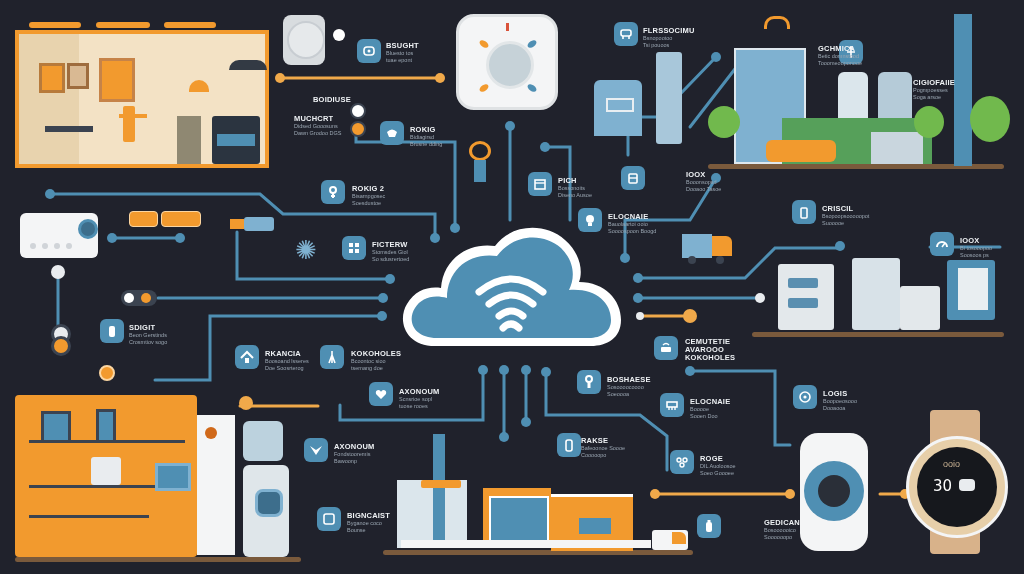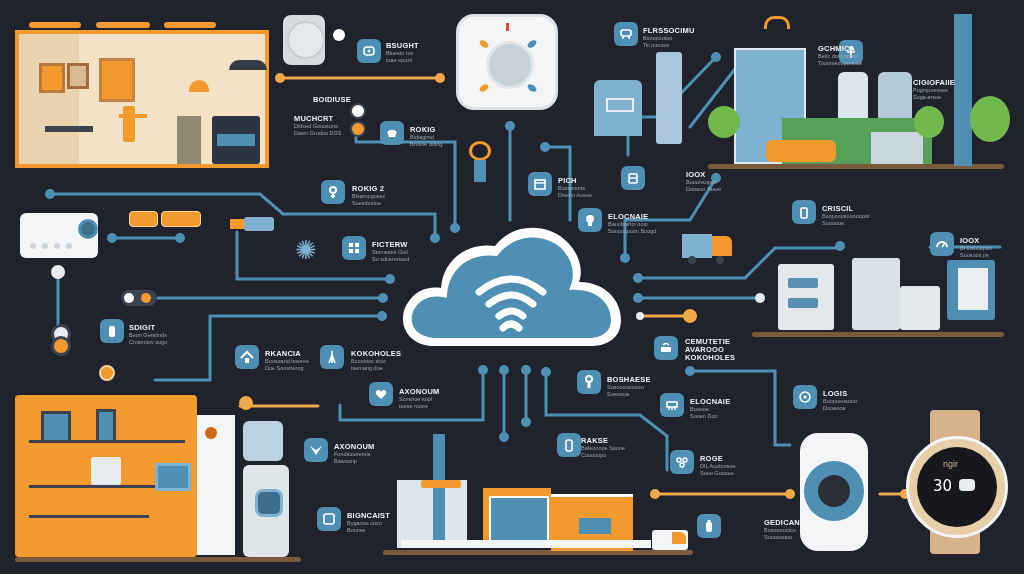--- a/index.html
+++ b/index.html
@@ -240,21 +240,21 @@
 <div class="abs" style="left:800px;top:433px;width:68px;height:118px;background:#f4f5f6;border-radius:18px">
   <div class="abs" style="left:4px;top:28px;width:60px;height:60px;border-radius:50%;background:#4f8fb3"></div>
   <div class="abs" style="left:18px;top:42px;width:32px;height:32px;border-radius:50%;background:#2a2f38"></div>
 </div>
 <div class="abs" style="left:930px;top:410px;width:50px;height:40px;background:#d8b28a;border-radius:4px"></div>
 <div class="abs" style="left:930px;top:510px;width:50px;height:44px;background:#d8b28a;border-radius:4px"></div>
 <div class="abs" style="left:906px;top:436px;width:96px;height:96px;border-radius:50%;background:#e7cfa9;border:3px solid #f4f5f6">
   <div class="abs" style="left:8px;top:8px;width:80px;height:80px;border-radius:50%;background:#16181d"></div>
   <div class="watch-num" style="left:24px;top:38px">30</div>
   <div class="abs" style="left:50px;top:40px;width:16px;height:12px;background:#e9ecef;border-radius:4px"></div>
-  <div class="abs" style="left:34px;top:20px;color:#c9b293;font-size:9px">ngir</div>
+  <div class="abs" style="left:34px;top:20px;color:#c9b293;font-size:9px">ooio</div>
 </div>
 
 <div class="ic" style="left:357px;top:39px">
     <svg viewBox="0 0 16 16">
       <rect x="3" y="4" width="10" height="8" rx="3" fill="none" stroke="#fff" stroke-width="1.6"></rect>
       <circle cx="8" cy="8" r="1.5" fill="#fff"></circle>
     </svg>
   </div>
 <div class="lbl" style="left:386px;top:42px">
     <span class="t">BSUGHT</span>

